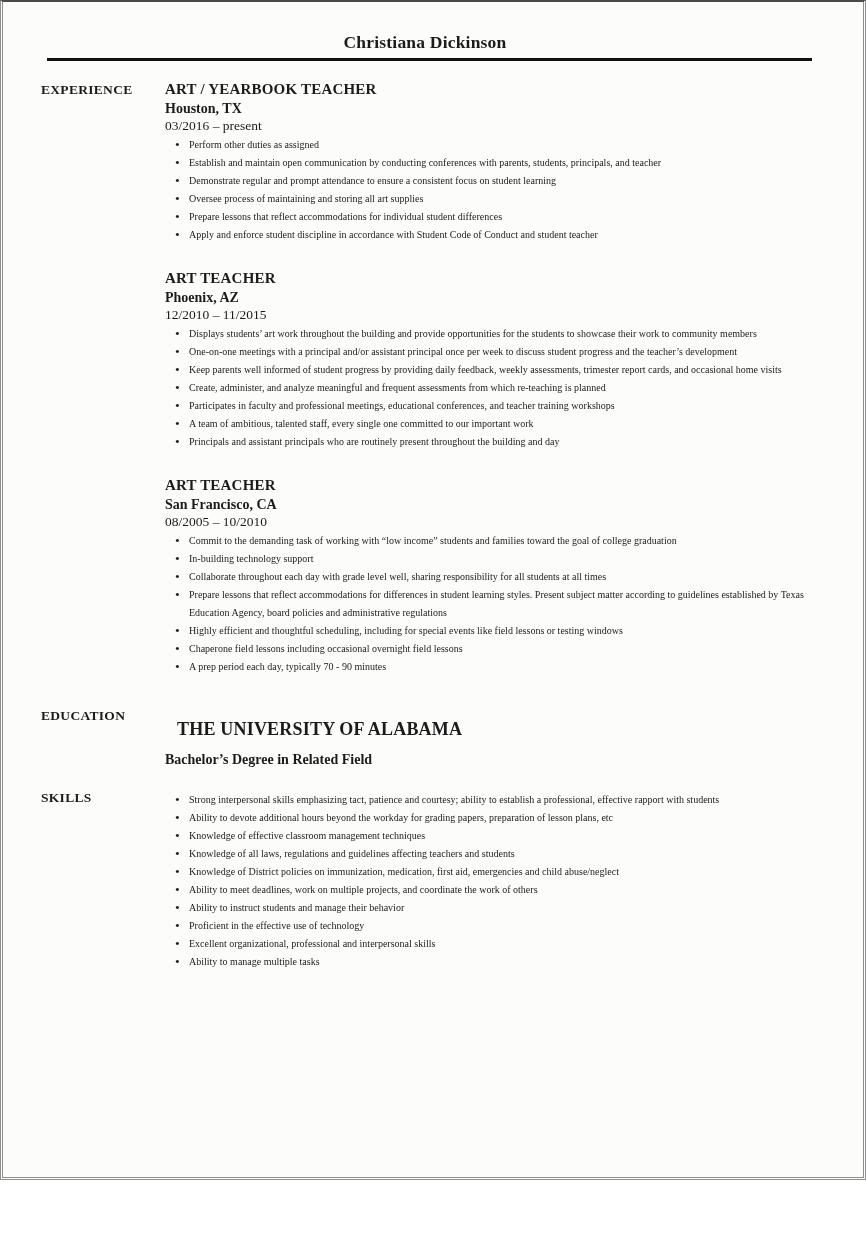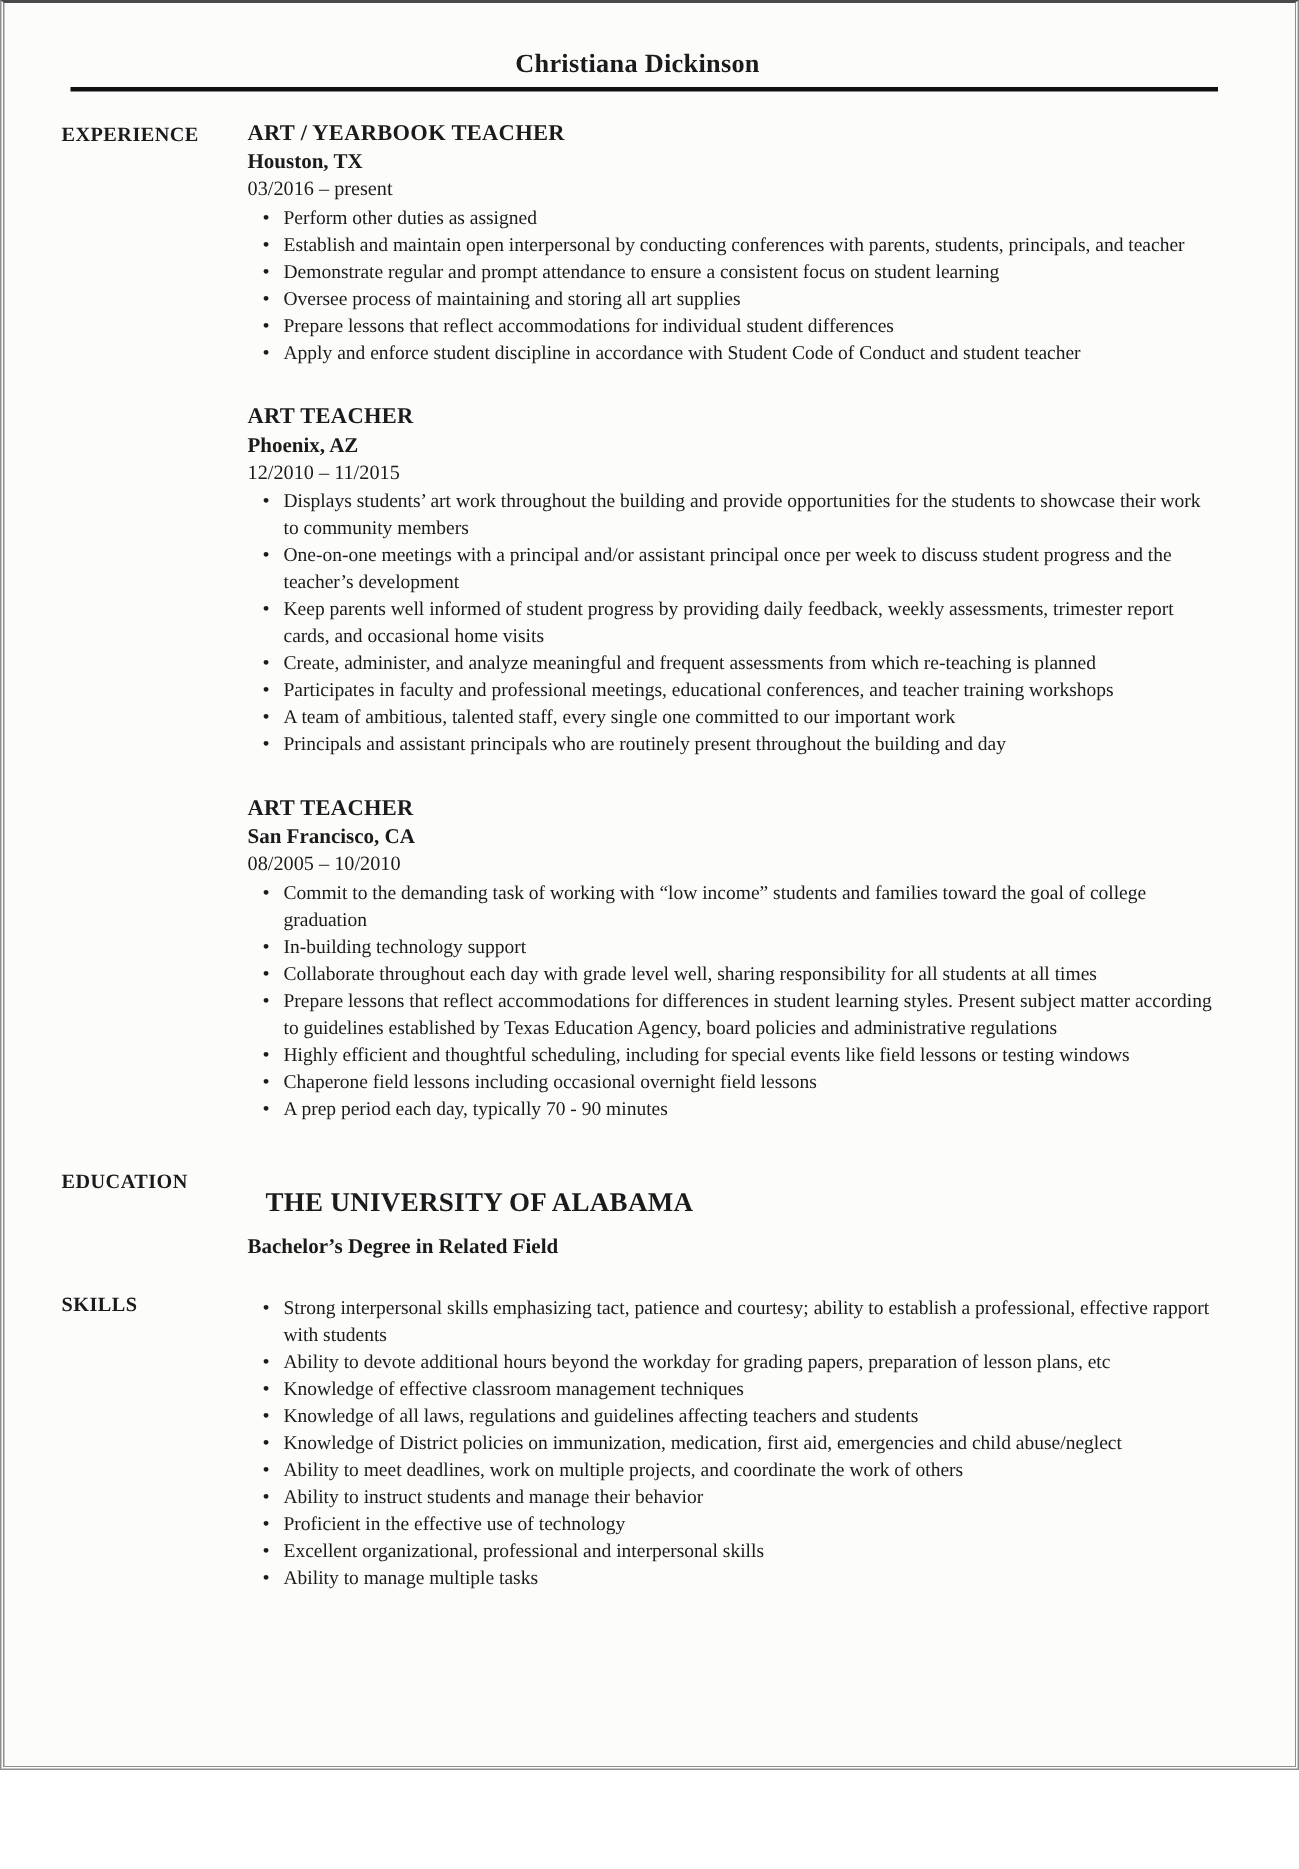--- a/index.html
+++ b/index.html
@@ -88,21 +88,21 @@
   }
   
   ul.bullet-list {
     list-style: none;
     margin: 2px 0 0 0;
     padding: 0;
   }
   ul.bullet-list li {
     position: relative;
     padding-left: 24px;
-    font-size: 13px;
+    font-size: 10px;
     line-height: 18px;
     margin: 0;
   }
   ul.bullet-list li::before {
     content: "\2022";
     position: absolute;
     left: 10px;
     top: 0;
     font-size: 13.5px;
   }
@@ -120,21 +120,21 @@
   <div class="section-row experience-row">
     <div class="section-label">EXPERIENCE</div>
     <div class="section-content">
 
       <div class="job">
         <h2 class="job-title">ART / YEARBOOK TEACHER</h2>
         <div class="job-location">Houston, TX</div>
         <div class="job-dates">03/2016 – present</div>
         <ul class="bullet-list">
             <li>Perform other duties as assigned</li>
-            <li>Establish and maintain open interpersonal by conducting conferences with parents, students, principals, and teacher</li>
+            <li>Establish and maintain open communication by conducting conferences with parents, students, principals, and teacher</li>
             <li>Demonstrate regular and prompt attendance to ensure a consistent focus on student learning</li>
             <li>Oversee process of maintaining and storing all art supplies</li>
             <li>Prepare lessons that reflect accommodations for individual student differences</li>
             <li>Apply and enforce student discipline in accordance with Student Code of Conduct and student teacher</li>
           </ul>
       </div>
 
       <div class="job">
         <h2 class="job-title">ART TEACHER</h2>
         <div class="job-location">Phoenix, AZ</div>

